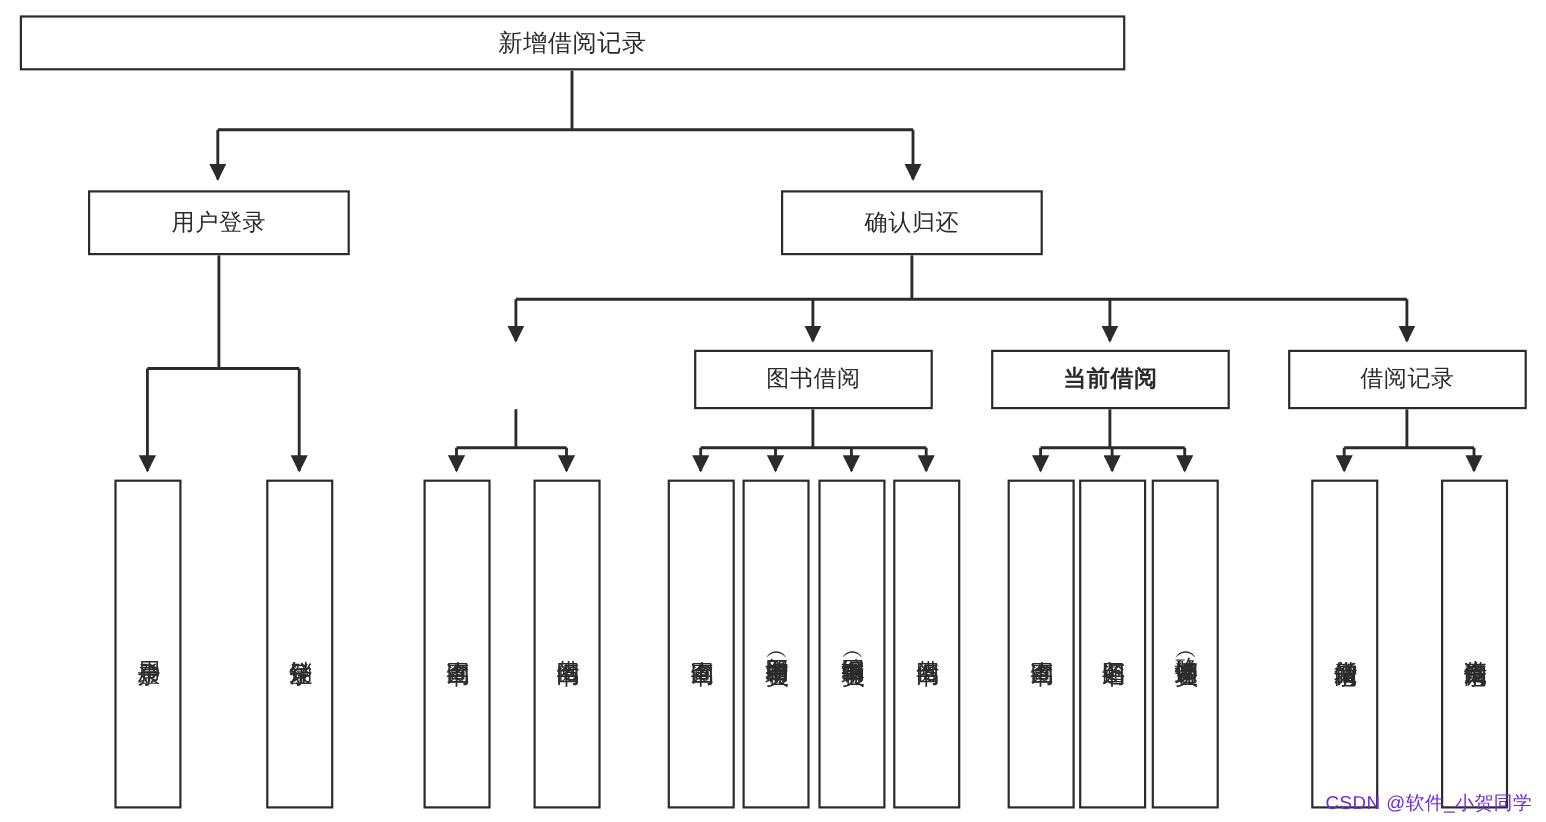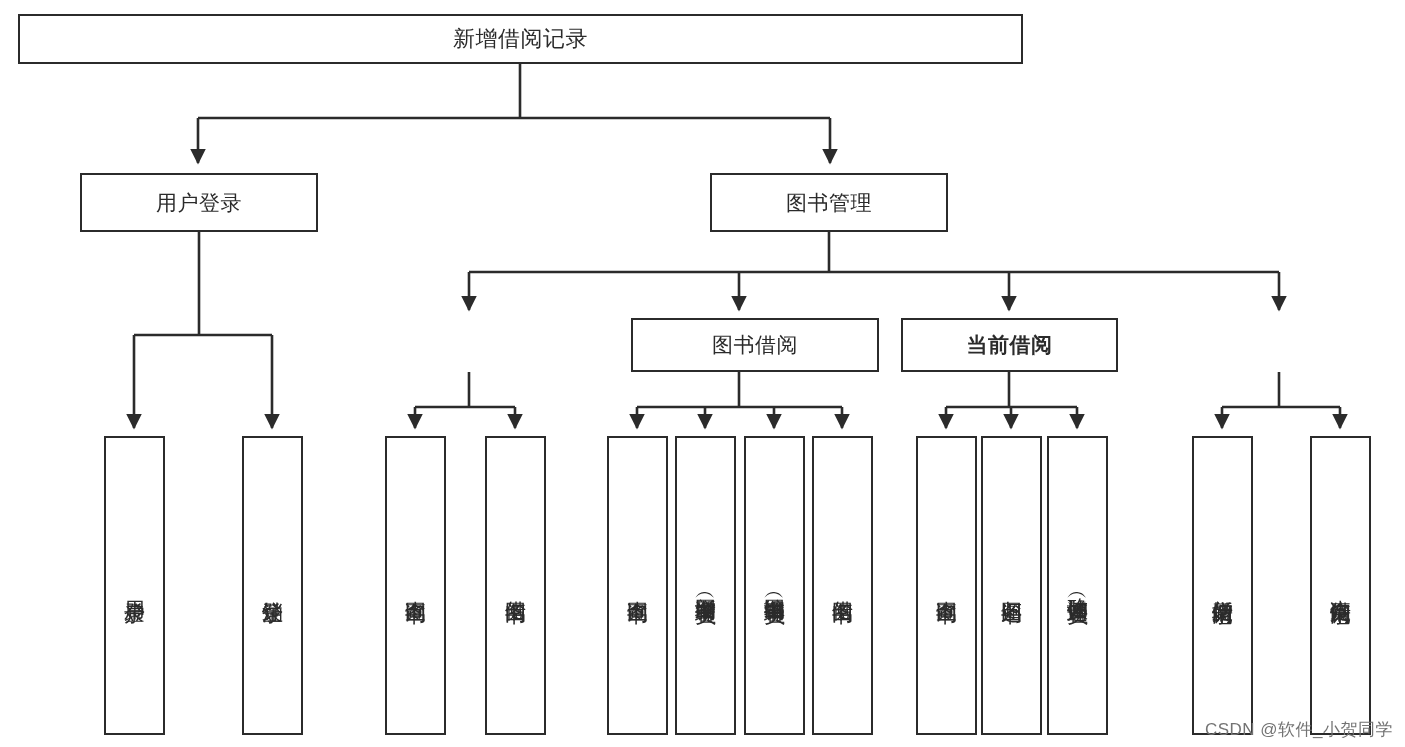--- a/index.html
+++ b/index.html
@@ -58,21 +58,21 @@
     writing-mode: vertical-rl;
     text-orientation: upright;
     display: block;
     max-height: 100%;
   }
   .watermark {
     position: absolute;
     right: 12px;
     bottom: 6px;
     font-size: 17px;
-    color: #737373;
+    color: #6d28d9;
     white-space: nowrap;
     letter-spacing: 0.5px;
   }
 </style>
 </head>
 <body>
 
 <div id="diagram-canvas">
 
   <svg id="edge-layer" viewBox="0 0 1405 747" width="1405" height="747" xmlns="http://www.w3.org/2000/svg">
@@ -126,28 +126,31 @@
   </svg>
 
   <div class="node node-h node-root" style="left:18px; top:14px; width:1005px; height:50px;">
     <span>新增借阅记录</span>
   </div>
 
   <div class="node node-h" style="left:80px; top:173px; width:238px; height:59px;">
     <span>用户登录</span>
   </div>
   <div class="node node-h" style="left:710px; top:173px; width:238px; height:59px;">
-    <span>图书管理</span>
+    <span>确认归还</span>
   </div>
 
-  <div class="node node-h" style="left:631px; top:318px; width:248px; height:54px;">
+  <div class="node node-h" style="left:631px; top:318px; width:217px; height:54px;">
     <span>图书借阅</span>
   </div>
   <div class="node node-h" style="left:901px; top:318px; width:217px; height:54px;font-weight:bold;">
     <span>当前借阅</span>
+  </div>
+  <div class="node node-h" style="left:1171px; top:318px; width:217px; height:54px;">
+    <span>借阅记录</span>
   </div>
 
   <div class="node node-v" style="left:104px; top:436px; width:61px; height:299px;">
     <span class="vlabel">用户登录</span>
   </div>
   <div class="node node-v" style="left:242px; top:436px; width:61px; height:299px;">
     <span class="vlabel">注销登录</span>
   </div>
 
   <div class="node node-v" style="left:385px; top:436px; width:61px; height:299px;">

